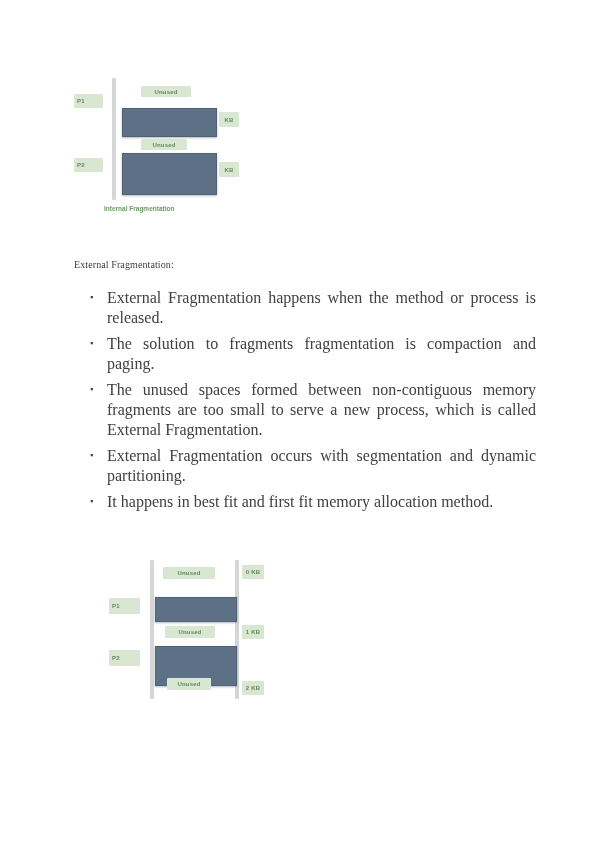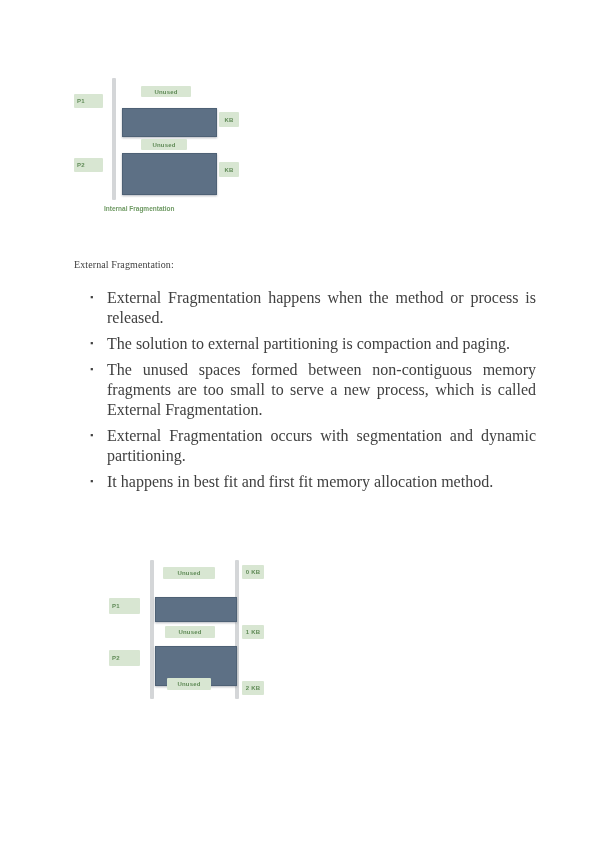--- a/index.html
+++ b/index.html
@@ -135,21 +135,21 @@
 
     <div class="glabel" style="left:145px; top:84px; width:20px; height:15px; font-size:6px;">KB</div>
 
     <div class="caption" style="left:30px; top:127px; font-size:6.5px;">Internal Fragmentation</div>
   </div>
 
   <div class="heading">External Fragmentation:</div>
 
   <ul class="bullets">
     <li>External Fragmentation happens when the method or process is released.</li>
-    <li>The solution to external partitioning is compaction and paging.</li>
+    <li>The solution to fragments fragmentation is compaction and paging.</li>
     <li>The unused spaces formed between non-contiguous memory fragments are too small to serve a new process, which is called External Fragmentation.</li>
     <li>External Fragmentation occurs with segmentation and dynamic partitioning.</li>
     <li>It happens in best fit and first fit memory allocation method.</li>
   </ul>
 
   <div class="diagram" style="left:105px; top:556px; width:165px; height:145px;">
 
     <div class="rail" style="left:45px; top:4px; height:139px;"></div>
     <div class="rail" style="left:130px; top:4px; height:139px;"></div>
 

